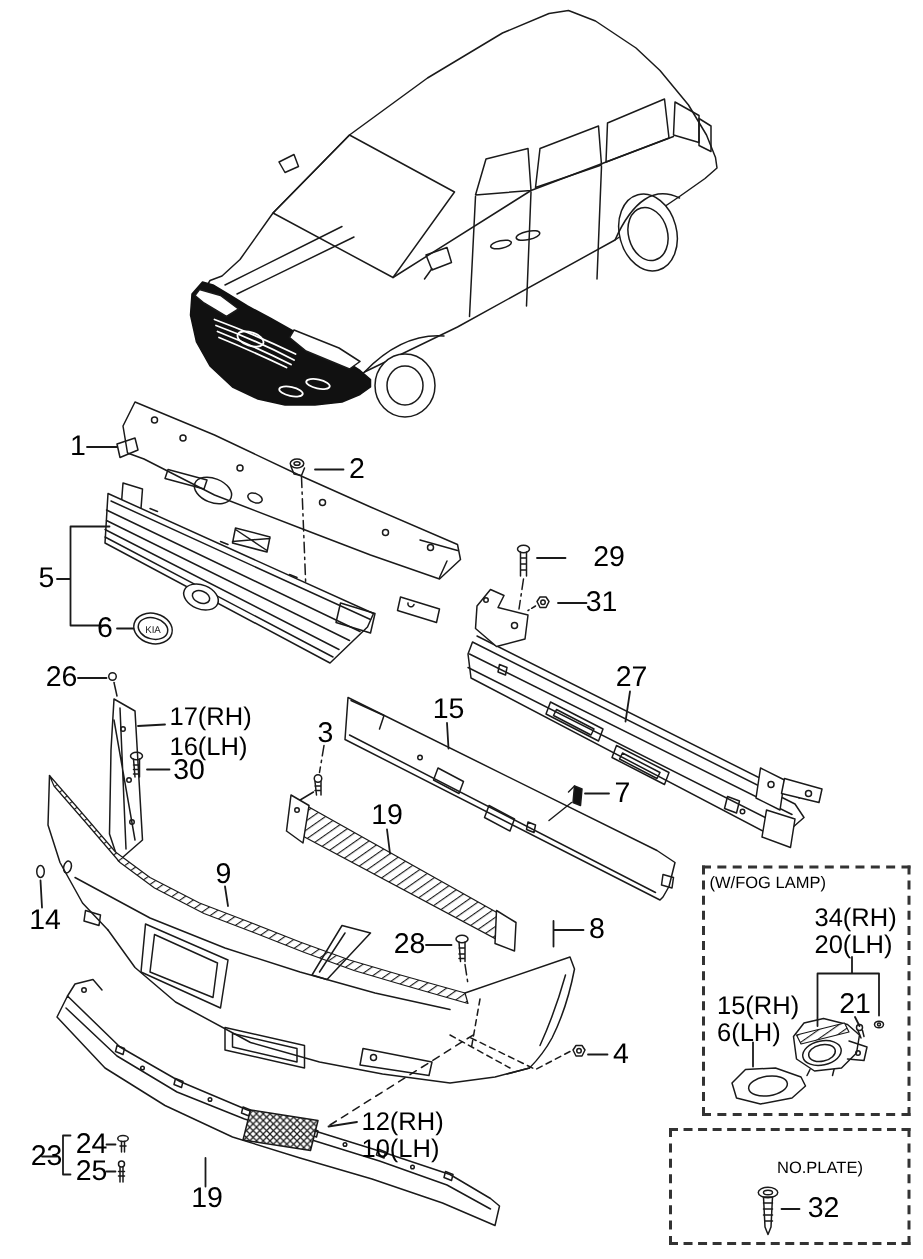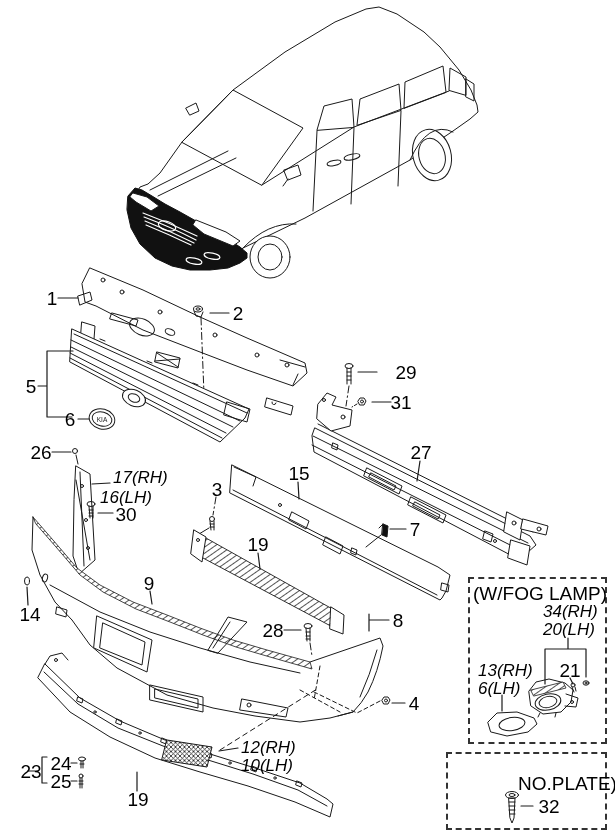--- a/index.html
+++ b/index.html
@@ -2,23 +2,23 @@
 <html><head>
 <meta charset="utf-8">
 <style>
   html,body{margin:0;padding:0;background:#fff;}
   #stage{position:relative;width:615px;height:839px;background:#fff;overflow:hidden;
          font-family:"Liberation Sans",sans-serif;color:#000;}
   #art{position:absolute;left:0;top:0;z-index:2;pointer-events:none;}
   .co{position:absolute;z-index:3;font-size:19px;color:#000;white-space:nowrap;
       transform:translate(-50%,-50%);line-height:1;}
   .pair{position:absolute;z-index:3;font-size:17px;color:#000;white-space:nowrap;
-        transform:none;line-height:1;font-style:italic;}
+        transform:none;line-height:1;}
   .dbox{position:absolute;z-index:1;border:2px dashed #333;background:#fff;box-sizing:border-box;}
-  .box-title{position:absolute;z-index:3;font-size:19px;color:#000;white-space:nowrap;line-height:1;}
+  .box-title{position:absolute;z-index:3;font-size:11px;color:#000;white-space:nowrap;line-height:1;}
 </style>
 </head>
 <body>
 
 <div id="stage">
 
   <div class="dbox" style="left:468px;top:577px;width:139px;height:167px"></div>
   <div class="dbox" style="left:446px;top:752px;width:161px;height:78px"></div>
 
   <svg id="art" width="615" height="839" viewBox="0 0 615 839">
@@ -289,21 +289,21 @@
       </g>
     </g>
   </svg>
 
   <div class="co" style="left:52px;top:298px">1</div>
   <div class="co" style="left:238px;top:313px">2</div>
   <div class="co" style="left:31px;top:386px">5</div>
   <div class="co" style="left:70px;top:419px">6</div>
   <div class="co" style="left:41px;top:452px">26</div>
   <div class="pair" style="left:113px;top:469px">17(RH)</div>
-  <div class="pair" style="left:100px;top:489px">16(LH)</div>
+  <div class="pair" style="left:113px;top:489px">16(LH)</div>
   <div class="co" style="left:126px;top:514px">30</div>
   <div class="co" style="left:217px;top:489px">3</div>
   <div class="co" style="left:299px;top:473px">15</div>
   <div class="co" style="left:406px;top:372px">29</div>
   <div class="co" style="left:401px;top:402px">31</div>
   <div class="co" style="left:421px;top:452px">27</div>
   <div class="co" style="left:415px;top:529px">7</div>
   <div class="co" style="left:258px;top:544px">19</div>
   <div class="co" style="left:149px;top:583px">9</div>
   <div class="co" style="left:30px;top:614px">14</div>
@@ -314,19 +314,19 @@
   <div class="pair" style="left:241px;top:757px">10(LH)</div>
   <div class="co" style="left:31px;top:771px">23</div>
   <div class="co" style="left:61px;top:763px">24</div>
   <div class="co" style="left:61px;top:781px">25</div>
   <div class="co" style="left:138px;top:799px">19</div>
 
   <div class="box-title" style="left:473px;top:584px">(W/FOG LAMP)</div>
   <div class="pair" style="left:543px;top:603px">34(RH)</div>
   <div class="pair" style="left:543px;top:621px">20(LH)</div>
   <div class="co" style="left:570px;top:670px">21</div>
-  <div class="pair" style="left:478px;top:662px">13(RH)</div>
+  <div class="pair" style="left:478px;top:662px">15(RH)</div>
   <div class="pair" style="left:478px;top:680px">6(LH)</div>
 
   <div class="box-title" style="left:518px;top:774px">NO.PLATE)</div>
   <div class="co" style="left:549px;top:806px">32</div>
 
 </div>
 
 </body></html>

